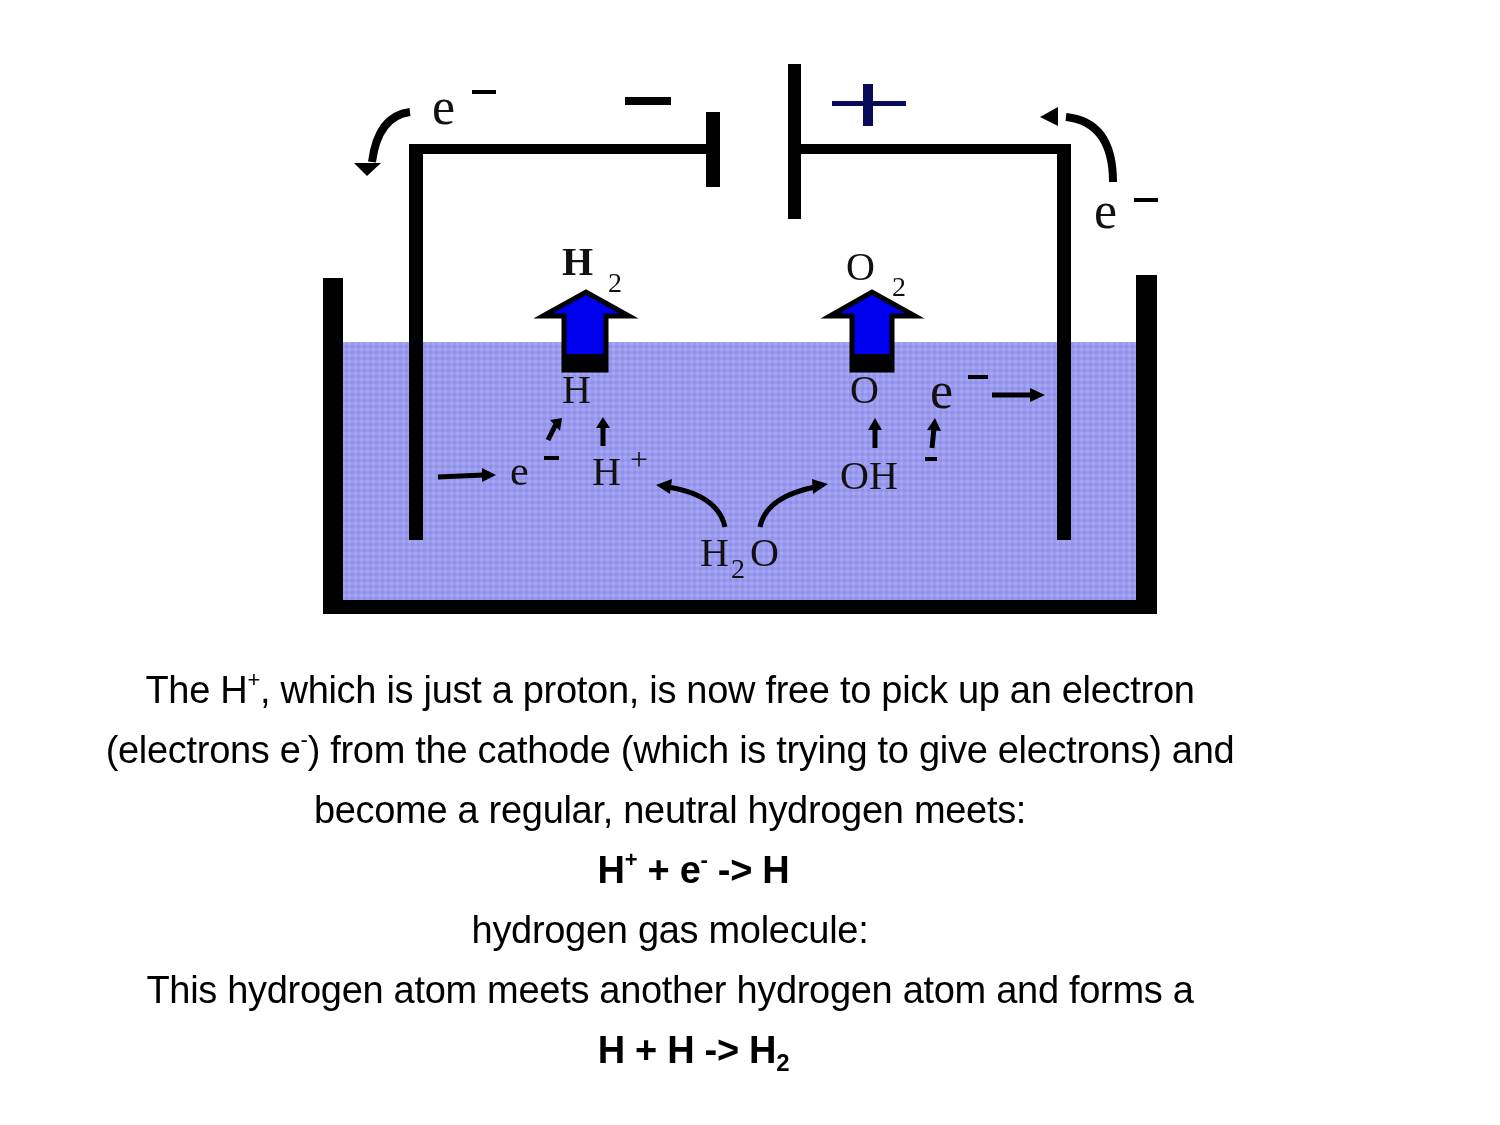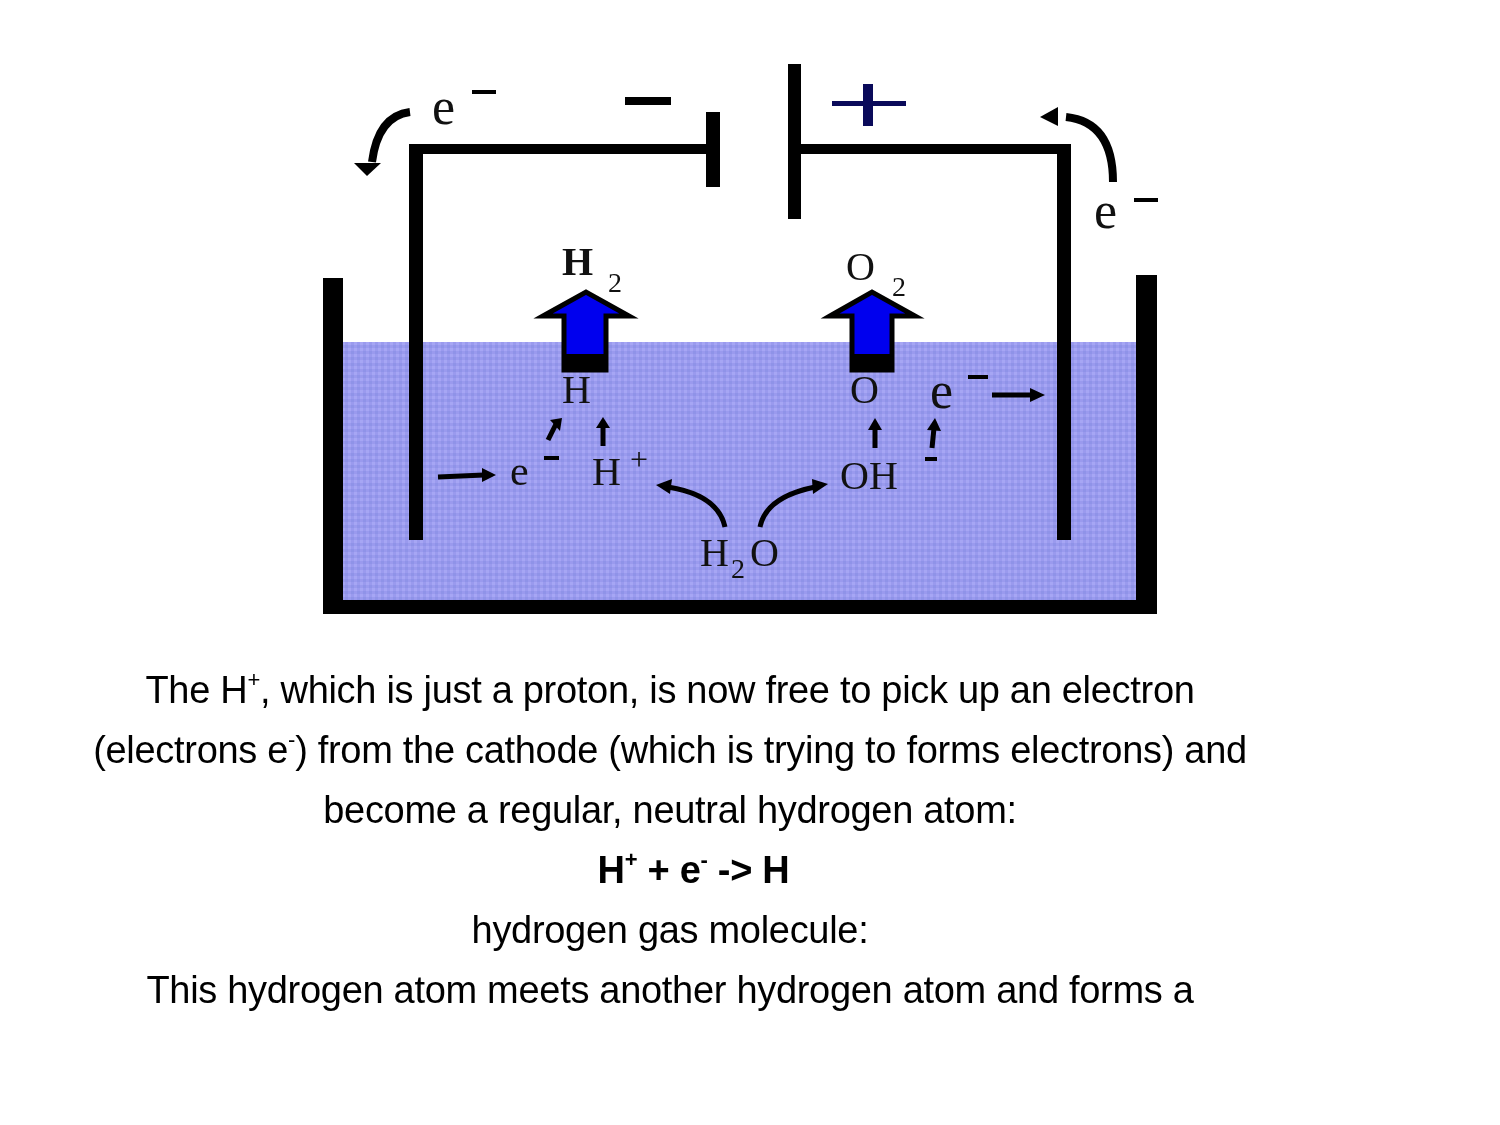--- a/index.html
+++ b/index.html
@@ -111,18 +111,19 @@
   </g>
   <polygon points="656,485 672,479 670,494" fill="#000"></polygon>
   <polygon points="828,484 812,479 813,494" fill="#000"></polygon>
   <text class="serif" x="700" y="566" font-size="40">H</text>
   <text class="serif" x="731" y="578" font-size="28">2</text>
   <text class="serif" x="750" y="566" font-size="40">O</text>
 </svg>
 
 <div id="caption">
   <span class="line"><span>The H</span><sup>+</sup><span>, which is just a proton, is now free to pick up an electron</span></span>
-  <span class="line"><span>(electrons e</span><sup>-</sup><span>) from the cathode (which is trying to forms electrons) and</span></span>
-  <span class="line">become a regular, neutral hydrogen atom:</span>
+  <span class="line"><span>(electrons e</span><sup>-</sup><span>) from the cathode (which is trying to give electrons) and</span></span>
+  <span class="line">become a regular, neutral hydrogen meets:</span>
   <span class="line eq"><span>H</span><sup>+</sup><span> + e</span><sup>-</sup><span> -&gt; H</span></span>
   <span class="line">hydrogen gas molecule:</span>
   <span class="line">This hydrogen atom meets another hydrogen atom and forms a</span>
+  <span class="line eq"><span>H + H -&gt; H</span><sub>2</sub></span>
 </div>
 
 </body></html>

